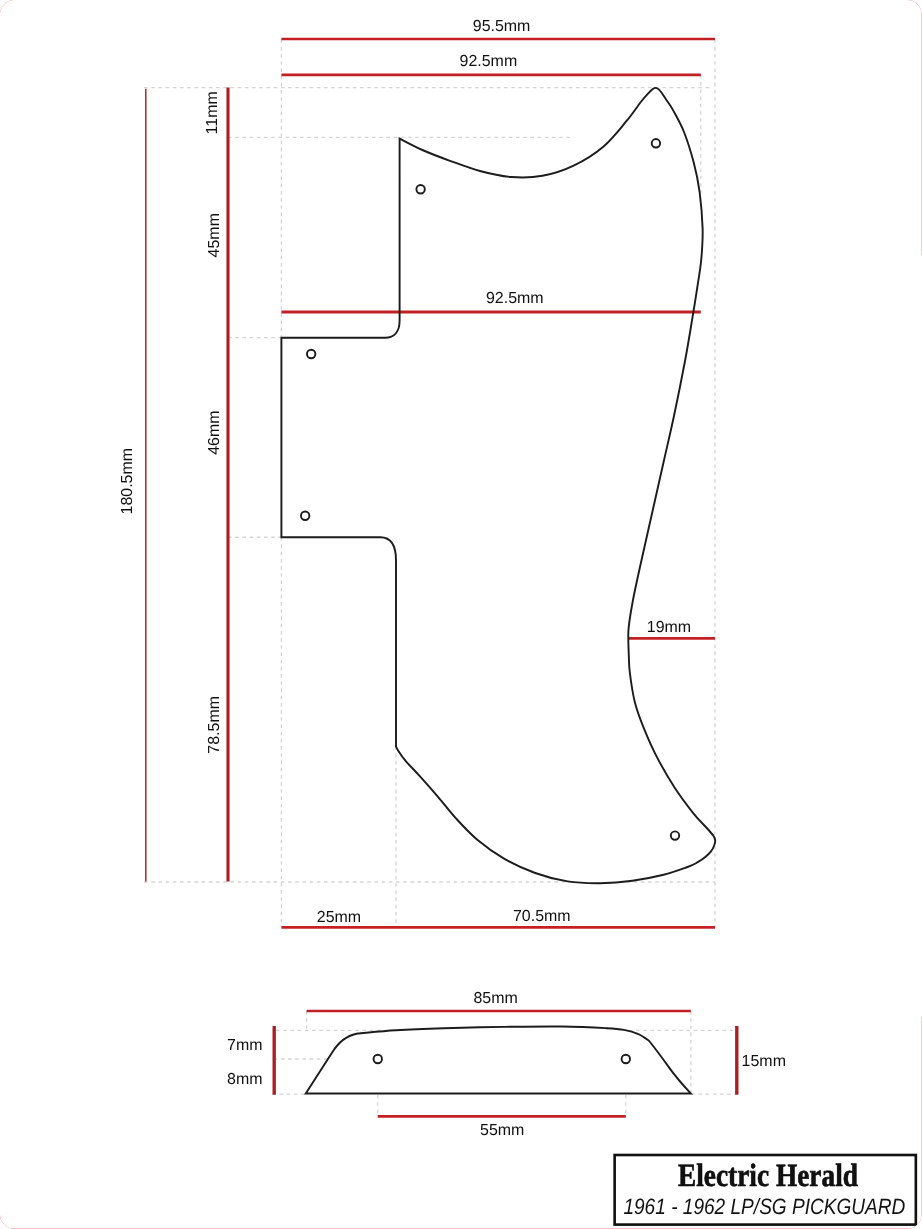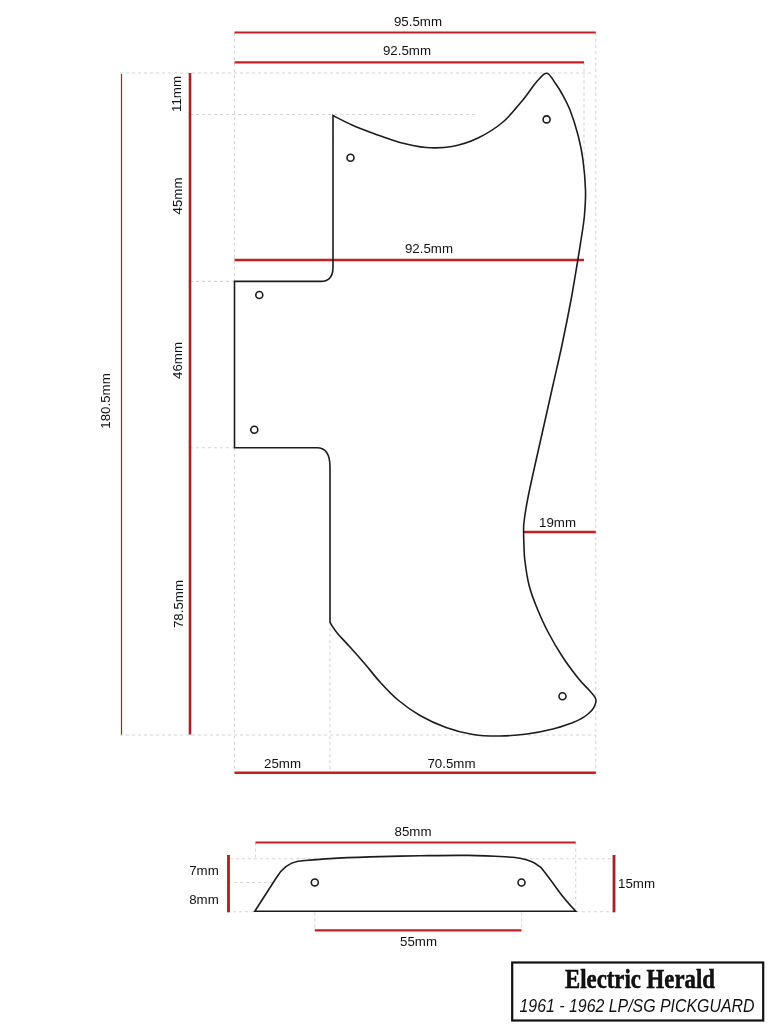--- a/index.html
+++ b/index.html
@@ -1,17 +1,17 @@
 <!DOCTYPE html>
 <html><head>
 <meta charset="utf-8">
 <title>1961 - 1962 LP/SG Pickguard</title>
 <style>
   html,body{margin:0;padding:0;background:#ffffff;}
-  .page{width:768px;height:1024px;position:relative;overflow:hidden;background:#ef4444;}
+  .page{width:768px;height:1024px;position:relative;overflow:hidden;background:#ef4444;border-radius:12px;}
   text{font-family:"Liberation Sans",sans-serif;fill:#111;}
 </style>
 </head>
 <body>
 <div class="page">
 <svg width="768" height="1024" viewBox="0 0 768 1024">
 
   <rect x="0" y="0" width="768" height="1024" fill="#ffffff"></rect>
 
   <g stroke="#d5d5d5" stroke-width="1.1" stroke-dasharray="3 3" fill="none">

